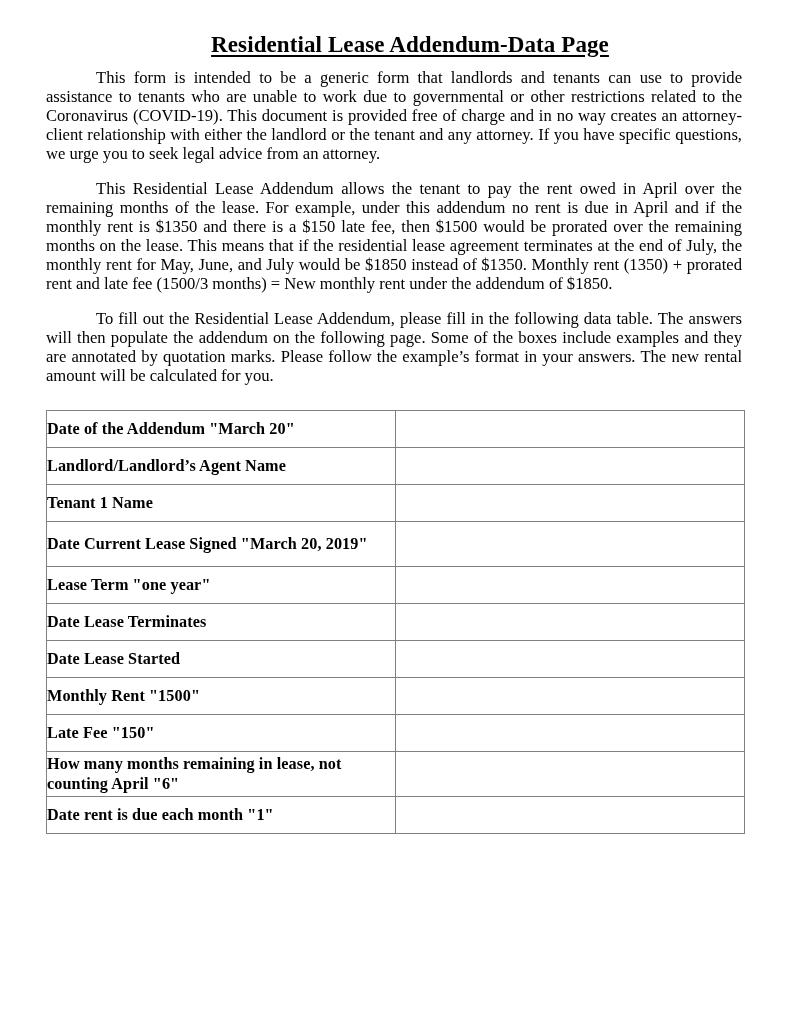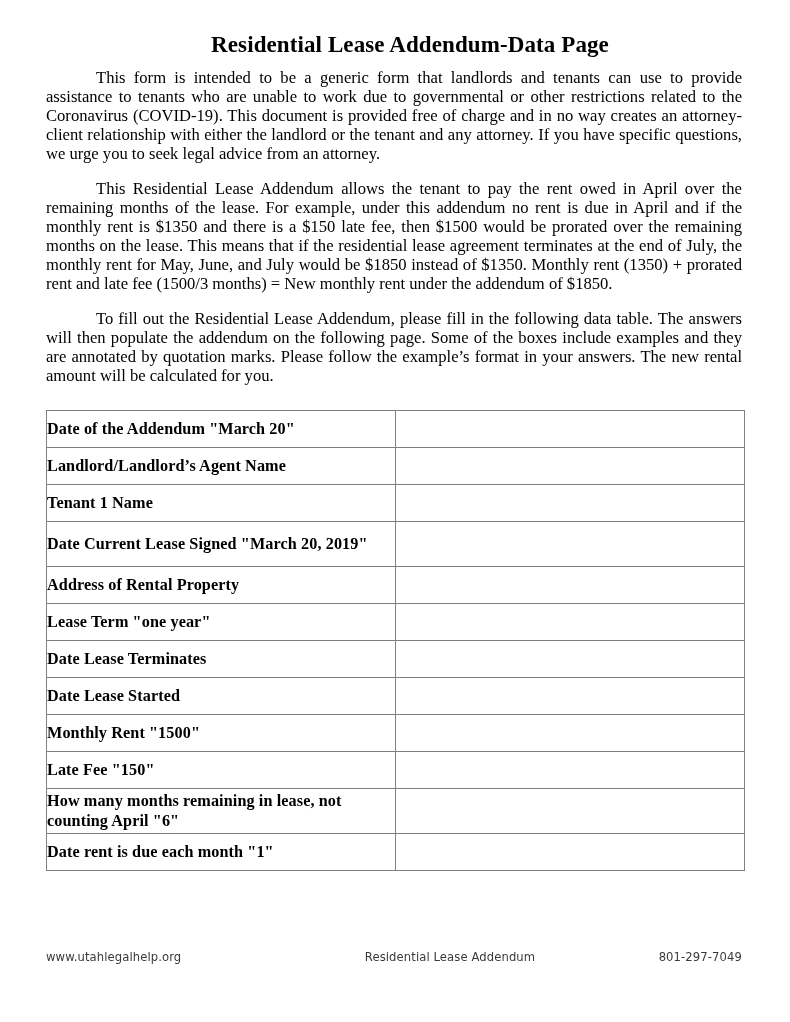--- a/index.html
+++ b/index.html
@@ -36,20 +36,21 @@
   .doc-title {
     text-align: center;
     font-size: 23px;
     font-weight: bold;
     line-height: 1.1;
     margin: 0;
     padding-top: 32px;
     letter-spacing: 0.1px;
   }
   .doc-title span {
+    text-decoration: underline;
     text-underline-offset: 3px;
     margin-left: 32px;
   }
 
   
   .para {
     font-size: 16.6px;
     line-height: 19px;
     text-align: justify;
     text-indent: 50px;
@@ -134,24 +135,20 @@
             </tr>
             <tr class="short">
               <td class="label-cell">Tenant 1 Name</td>
               <td class="value-cell"></td>
             </tr>
             <tr class="tall">
               <td class="label-cell">Date Current Lease Signed "March 20, 2019"</td>
               <td class="value-cell"></td>
             </tr>
             <tr class="short">
-              <td class="label-cell">Address of Rental Property</td>
-              <td class="value-cell"></td>
-            </tr>
-            <tr class="short">
               <td class="label-cell">Lease Term "one year"</td>
               <td class="value-cell"></td>
             </tr>
             <tr class="short">
               <td class="label-cell">Date Lease Terminates</td>
               <td class="value-cell"></td>
             </tr>
             <tr class="short">
               <td class="label-cell">Date Lease Started</td>
               <td class="value-cell"></td>
@@ -171,19 +168,14 @@
             <tr class="short">
               <td class="label-cell">Date rent is due each month "1"</td>
               <td class="value-cell"></td>
             </tr>
           </tbody>
       </table>
     </div>
 
   </div>
 
-  <div class="footer">
-    <span class="f-left">www.utahlegalhelp.org</span>
-    <span class="f-mid">Residential Lease Addendum</span>
-    <span class="f-right">801-297-7049</span>
-  </div>
 
 </div>
 
 </body></html>

